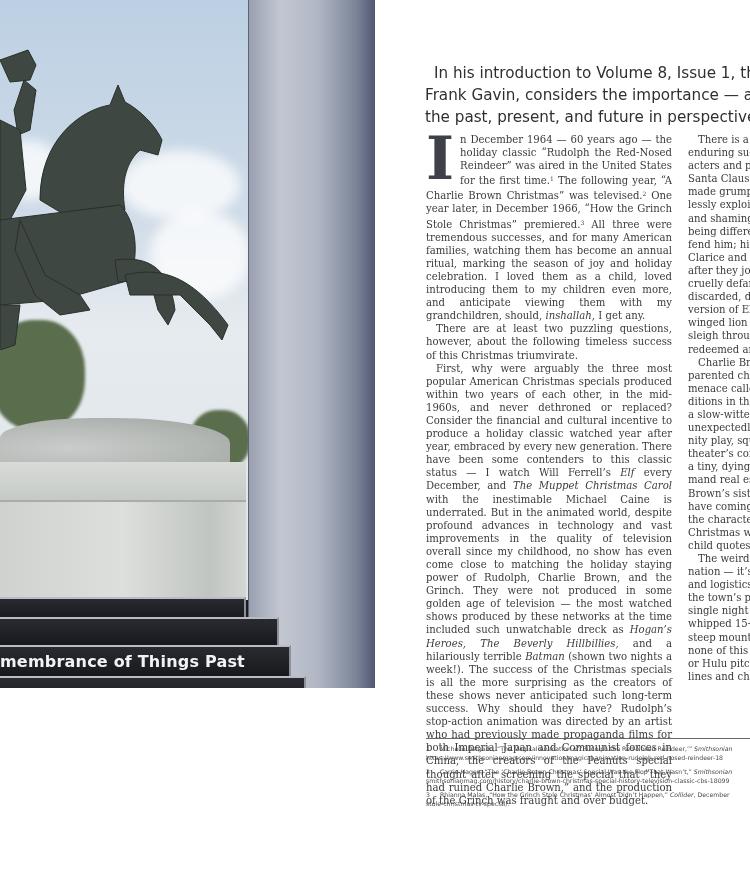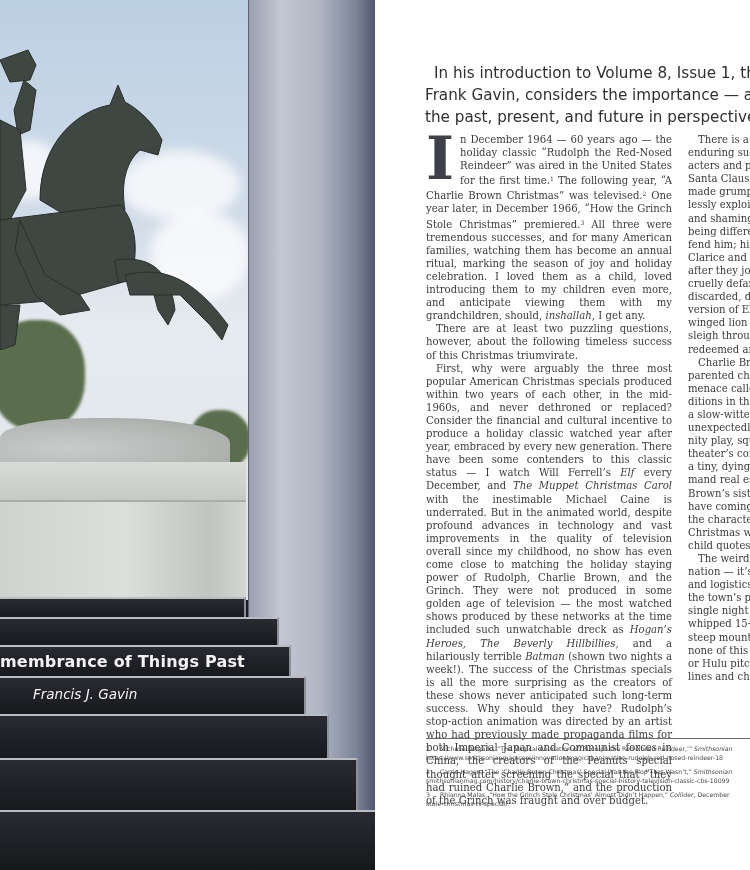--- a/index.html
+++ b/index.html
@@ -1,21 +1,21 @@
 <!DOCTYPE html>
 <html><head>
   <meta charset="utf-8">
   <style>
     * { box-sizing: border-box; margin: 0; padding: 0; }
     html, body { width: 750px; height: 870px; overflow: hidden; background: #ffffff; }
     body { position: relative; font-family: "DejaVu Serif", serif; color: #3a3a3a; }
 
     
     .left-page {
-      position: absolute; left: 0; top: 0; width: 375px; height: 870px; overflow: hidden;
+      position: absolute; left: 0; top: 0; width: 375px; height: 688px; overflow: hidden;
       background: #1c1d21;
     }
     .sky {
       position: absolute; left: 0; top: 0; width: 248px; height: 600px;
       background: linear-gradient(180deg, #bcd0e3 0%, #cfdbe8 35%, #e6ebef 55%, #dfe4e7 100%);
     }
     .cloud { position: absolute; border-radius: 50%; background: rgba(255,255,255,0.75); filter: blur(6px); }
     .tree { position: absolute; border-radius: 45%; background: #5a6d4c; filter: blur(1.5px); }
     .statue { position: absolute; left: 0; top: 20px; width: 240px; height: 330px; }
     .pedestal-rocks {

